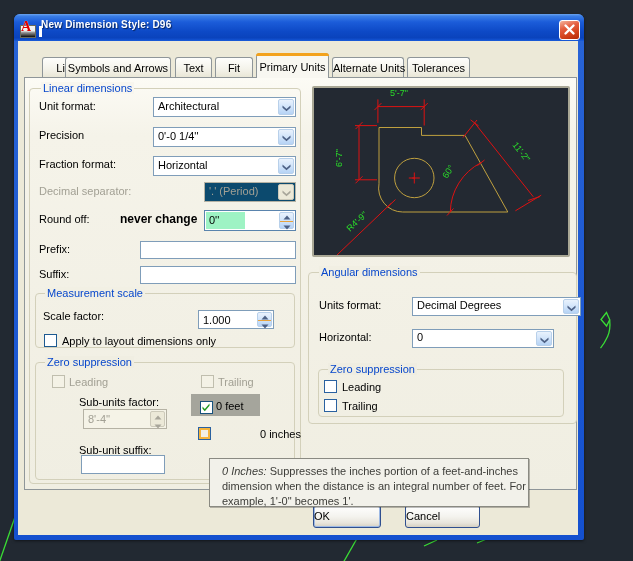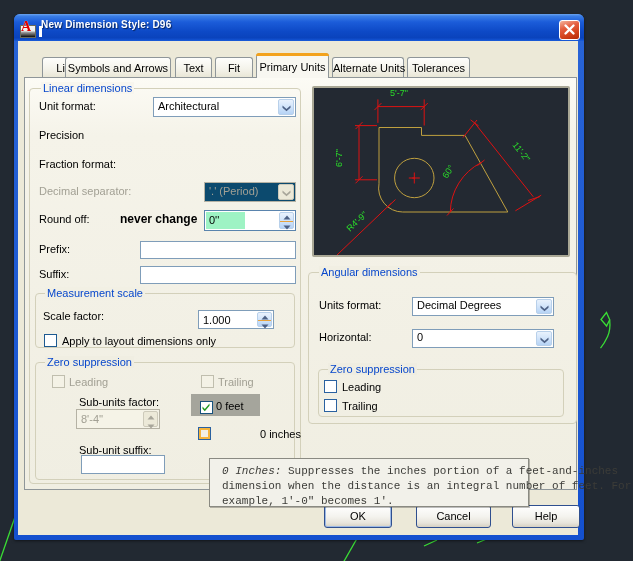--- a/index.html
+++ b/index.html
@@ -42,23 +42,23 @@
 .spin{position:absolute;background:#fff;border:1px solid #7f9db9;}
 .spin .t{position:absolute;left:4px;top:3px;}
 .sbtns{position:absolute;right:1px;top:1px;bottom:1px;width:15px;border:1px solid #b8d0ea;border-radius:2px;
  background:linear-gradient(180deg,#e9f2fd 0%,#d1e4fa 50%,#b6d3f5 100%);}
 .sbtns .dv{position:absolute;left:0;right:0;top:50%;height:1px;background:#e8a33c;}
 .sbtns svg{position:absolute;left:3px;}
 .cb{position:absolute;width:13px;height:13px;background:#fff;border:1px solid #1d5a91;}
 .cb.gray{border-color:#c0beae;background:#f4f2e6;}
 .btn{position:absolute;width:68px;height:23px;border:1px solid #2f4f8f;border-radius:3px;
  background:linear-gradient(180deg,#ffffff 0%,#f4f3ee 50%,#e8e5dc 80%,#d6d0c2 100%);
- text-align:center;padding-top:4px;z-index:20;margin-left:11px;}
+ padding-top:4px;z-index:20;}
 #tip{position:absolute;left:191px;top:417px;width:320px;height:49px;background:#f2f1ea;border:1px solid #8a8a82;z-index:50;
- color:#3c3c38;padding:5px 0 0 12px;line-height:15px;font-size:11px;white-space:nowrap;box-shadow:1px 1px 0 rgba(0,0,0,.25);font-family:Liberation Mono, monospace;}
+ color:#3c3c38;padding:5px 0 0 12px;line-height:15px;font-size:11px;white-space:nowrap;box-shadow:1px 1px 0 rgba(0,0,0,.25);}
 </style></head>
 <body>
 <svg id="bg" width="633" height="561" viewBox="0 0 633 561">
  <g stroke="#3ade35" stroke-width="1.3" fill="none">
   <line x1="-2" y1="566" x2="15" y2="517"></line>
   <line x1="343" y1="563" x2="359" y2="535"></line>
   <line x1="424" y1="546" x2="437" y2="540"></line>
   <line x1="477" y1="543" x2="489" y2="538"></line>
   <path d="M606.5,312.5 L601,319.5 L606.6,326 L609.7,319.8 Z"></path>
   <path d="M609.7,319.8 C610.4,327 610.2,331 607.6,336.5 C605.5,341 603.6,344.5 600.5,348.2"></path>
@@ -101,20 +101,36 @@
    <div class="lbl" style="left:21px;top:202px;">Prefix:</div>
    <div class="lbl" style="left:21px;top:227px;">Suffix:</div>
    <div class="combo" style="left:135px;top:56px;width:143px;height:20px;">
           <span class="t">Architectural</span>
           <span class="cbtn">
             <svg width="9" height="7" viewBox="0 0 9 7">
               <path d="M0.5,0.5 L4.5,4 L8.5,0.5 L8.5,2.8 L4.5,6.3 L0.5,2.8 Z" fill="#4d6185"></path>
             </svg>
           </span>
         </div>
+   <div class="combo" style="left:135px;top:86px;width:143px;height:20px;">
+          <span class="t">0'-0 1/4''</span>
+          <span class="cbtn">
+            <svg width="9" height="7" viewBox="0 0 9 7">
+              <path d="M0.5,0.5 L4.5,4 L8.5,0.5 L8.5,2.8 L4.5,6.3 L0.5,2.8 Z" fill="#4d6185"></path>
+            </svg>
+          </span>
+        </div>
+   <div class="combo" style="left:135px;top:115px;width:143px;height:20px;">
+          <span class="t">Horizontal</span>
+          <span class="cbtn">
+            <svg width="9" height="7" viewBox="0 0 9 7">
+              <path d="M0.5,0.5 L4.5,4 L8.5,0.5 L8.5,2.8 L4.5,6.3 L0.5,2.8 Z" fill="#4d6185"></path>
+            </svg>
+          </span>
+        </div>
    <div class="combo off" style="left:186px;top:141px;width:92px;height:20px;">
           <span class="t">'.' (Period)</span>
           <span class="cbtn">
             <svg width="9" height="7" viewBox="0 0 9 7">
               <path d="M0.5,0.5 L4.5,4 L8.5,0.5 L8.5,2.8 L4.5,6.3 L0.5,2.8 Z" fill="#a8a69a"></path>
             </svg>
           </span>
         </div>
    <div class="spin" style="left:186px;top:169px;width:92px;height:21px;border-color:#5a84ad;">
      <span style="position:absolute;left:1px;top:1px;bottom:1px;width:39px;background:#9ef3c4;"></span>
@@ -150,21 +166,21 @@
    <div class="cb" style="left:26px;top:293px;"></div>
    <div class="lbl" style="left:44px;top:294px;">Apply to layout dimensions only</div>
 
    <div class="gb" style="left:17px;top:321px;width:260px;height:118px;"></div>
    <div class="gbl" style="left:27px;top:315px;background:#f0eee2;">Zero suppression</div>
    <div class="cb gray" style="left:34px;top:334px;"></div>
    <div class="lbl dis" style="left:51px;top:335px;">Leading</div>
    <div class="cb gray" style="left:183px;top:334px;"></div>
    <div class="lbl dis" style="left:200px;top:335px;">Trailing</div>
    <div class="lbl" style="left:61px;top:355px;">Sub-units factor:</div>
-   <div class="spin" style="left:58px;top:368px;width:84px;height:20px;background:#f5f3e7;border-color:#b5b2a4;">
+   <div class="spin" style="left:65px;top:368px;width:84px;height:20px;background:#f5f3e7;border-color:#b5b2a4;">
      <span class="t" style="color:#a2a094;">8'-4''</span>
      <span class="sbtns" style="background:#ece9d8;border-color:#cdcaba;">
             <svg style="top:3px;" width="8" height="6" viewBox="0 0 8 6">
               <path d="M4,0.5 L7.5,4.5 L0.5,4.5 Z" fill="#a8a69a"></path>
             </svg>
             <svg style="top:11px;" width="8" height="6" viewBox="0 0 8 6">
               <path d="M4,5.5 L7.5,1.5 L0.5,1.5 Z" fill="#a8a69a"></path>
             </svg>
           </span>
    </div>
@@ -222,21 +238,21 @@
       <text x="0" y="0" transform="translate(198,57) rotate(52)">11'-2"</text>
       <text x="0" y="0" transform="translate(133,91) rotate(-57)">60°</text>
       <text x="0" y="0" transform="translate(36,144) rotate(-43)">R4'-9"</text>
      </g>
     </svg>
    </div>
 
    <div class="gb" style="left:290px;top:231px;width:269px;height:152px;"></div>
    <div class="gbl" style="left:301px;top:225px;background:#f1efe3;">Angular dimensions</div>
    <div class="lbl" style="left:301px;top:258px;">Units format:</div>
-   <div class="combo" style="left:394px;top:256px;width:142px;height:19px;">
+   <div class="combo" style="left:394px;top:256px;width:169px;height:19px;">
           <span class="t" style="top:1px;">Decimal Degrees</span>
           <span class="cbtn">
             <svg width="9" height="7" viewBox="0 0 9 7">
               <path d="M0.5,0.5 L4.5,4 L8.5,0.5 L8.5,2.8 L4.5,6.3 L0.5,2.8 Z" fill="#4d6185"></path>
             </svg>
           </span>
         </div>
    <div class="lbl" style="left:301px;top:290px;">Horizontal:</div>
    <div class="combo" style="left:394px;top:288px;width:142px;height:19px;">
           <span class="t" style="top:1px;">0</span>
@@ -249,15 +265,14 @@
    <div class="gb" style="left:300px;top:328px;width:246px;height:48px;"></div>
    <div class="gbl" style="left:310px;top:322px;background:#efede1;">Zero suppression</div>
    <div class="cb" style="left:306px;top:339px;border-color:#2a61a0;"></div>
    <div class="lbl" style="left:324px;top:340px;">Leading</div>
    <div class="cb" style="left:306px;top:358px;border-color:#2a61a0;"></div>
    <div class="lbl" style="left:324px;top:359px;">Trailing</div>
   </div>
   <div id="tip"><span style="font-style:italic;">0 Inches:</span> Suppresses the inches portion of a feet-and-inches<br>dimension when the distance is an integral number of feet. For<br>example, 1'-0" becomes 1'.</div>
   <div class="btn" style="left:295px;top:464px;box-shadow:inset 0 0 0 1px #9db9e4;">OK</div>
   <div class="btn" style="left:387px;top:464px;width:75px;">Cancel</div>
-  <div class="btn" style="left:483px;top:464px;">Help</div>
  </div>
 </div>
 
 </body></html>

